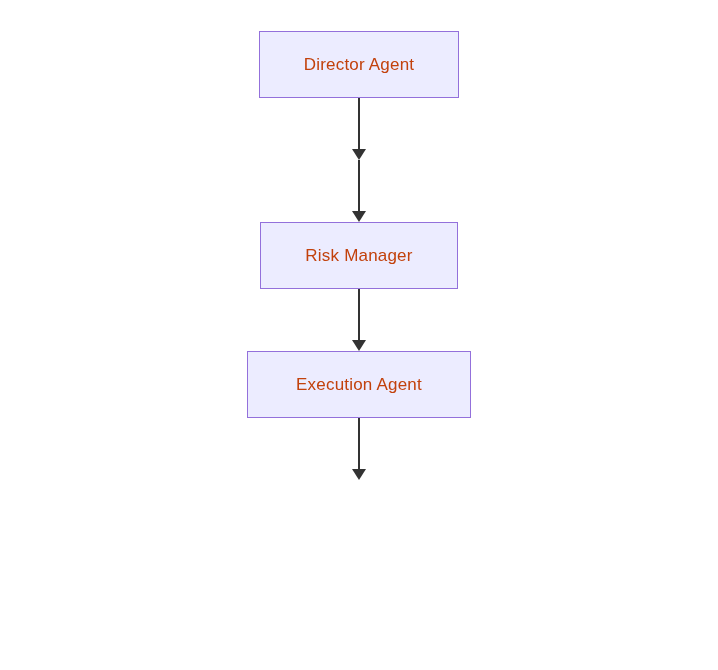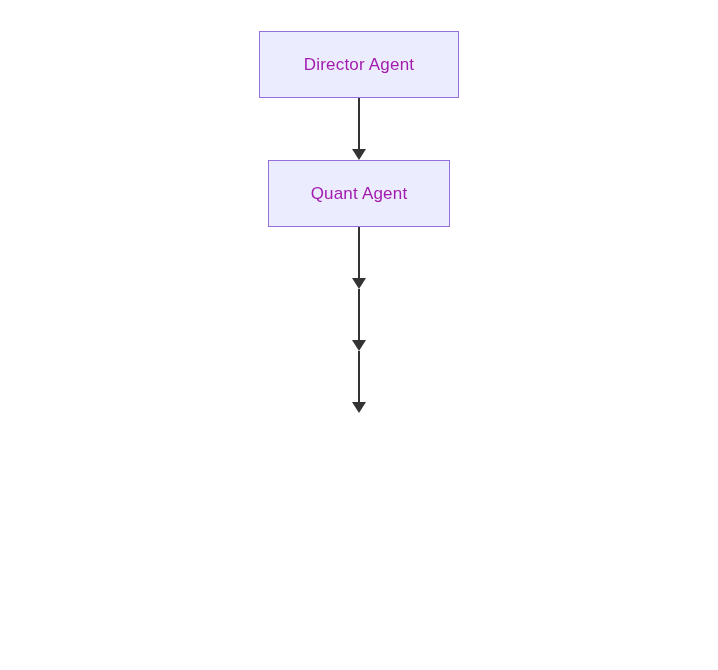--- a/index.html
+++ b/index.html
@@ -25,21 +25,21 @@
     border: 1.5px solid #9370DB;
     height: 67px;
     box-sizing: border-box;
     display: flex;
     align-items: center;
     justify-content: center;
     padding: 0 44px;
     flex: none;
   }
   .node .label {
-    color: #a21caf;
+    color: #c2410c;
     font-size: 17px;
     line-height: 1;
     white-space: nowrap;
     letter-spacing: 0.2px;
   }
   .arrow {
     flex: none;
     height: 62px;
     width: 16px;
     display: flex;
@@ -72,35 +72,38 @@
 
   <div class="node n-director">
     <span class="label">Director Agent</span>
   </div>
 
   <div class="arrow">
     <div class="shaft"></div>
     <div class="head"></div>
   </div>
 
-  <div class="node n-quant">
-    <span class="label">Quant Agent</span>
+
+  <div class="arrow">
+    <div class="shaft"></div>
+    <div class="head"></div>
+  </div>
+
+  <div class="node n-risk">
+    <span class="label">Risk Manager</span>
   </div>
 
   <div class="arrow">
     <div class="shaft"></div>
     <div class="head"></div>
   </div>
 
-
-  <div class="arrow">
-    <div class="shaft"></div>
-    <div class="head"></div>
+  <div class="node n-execution">
+    <span class="label">Execution Agent</span>
   </div>
-
 
   <div class="arrow">
     <div class="shaft"></div>
     <div class="head"></div>
   </div>
 
 
 </div>
 
 </body></html>

